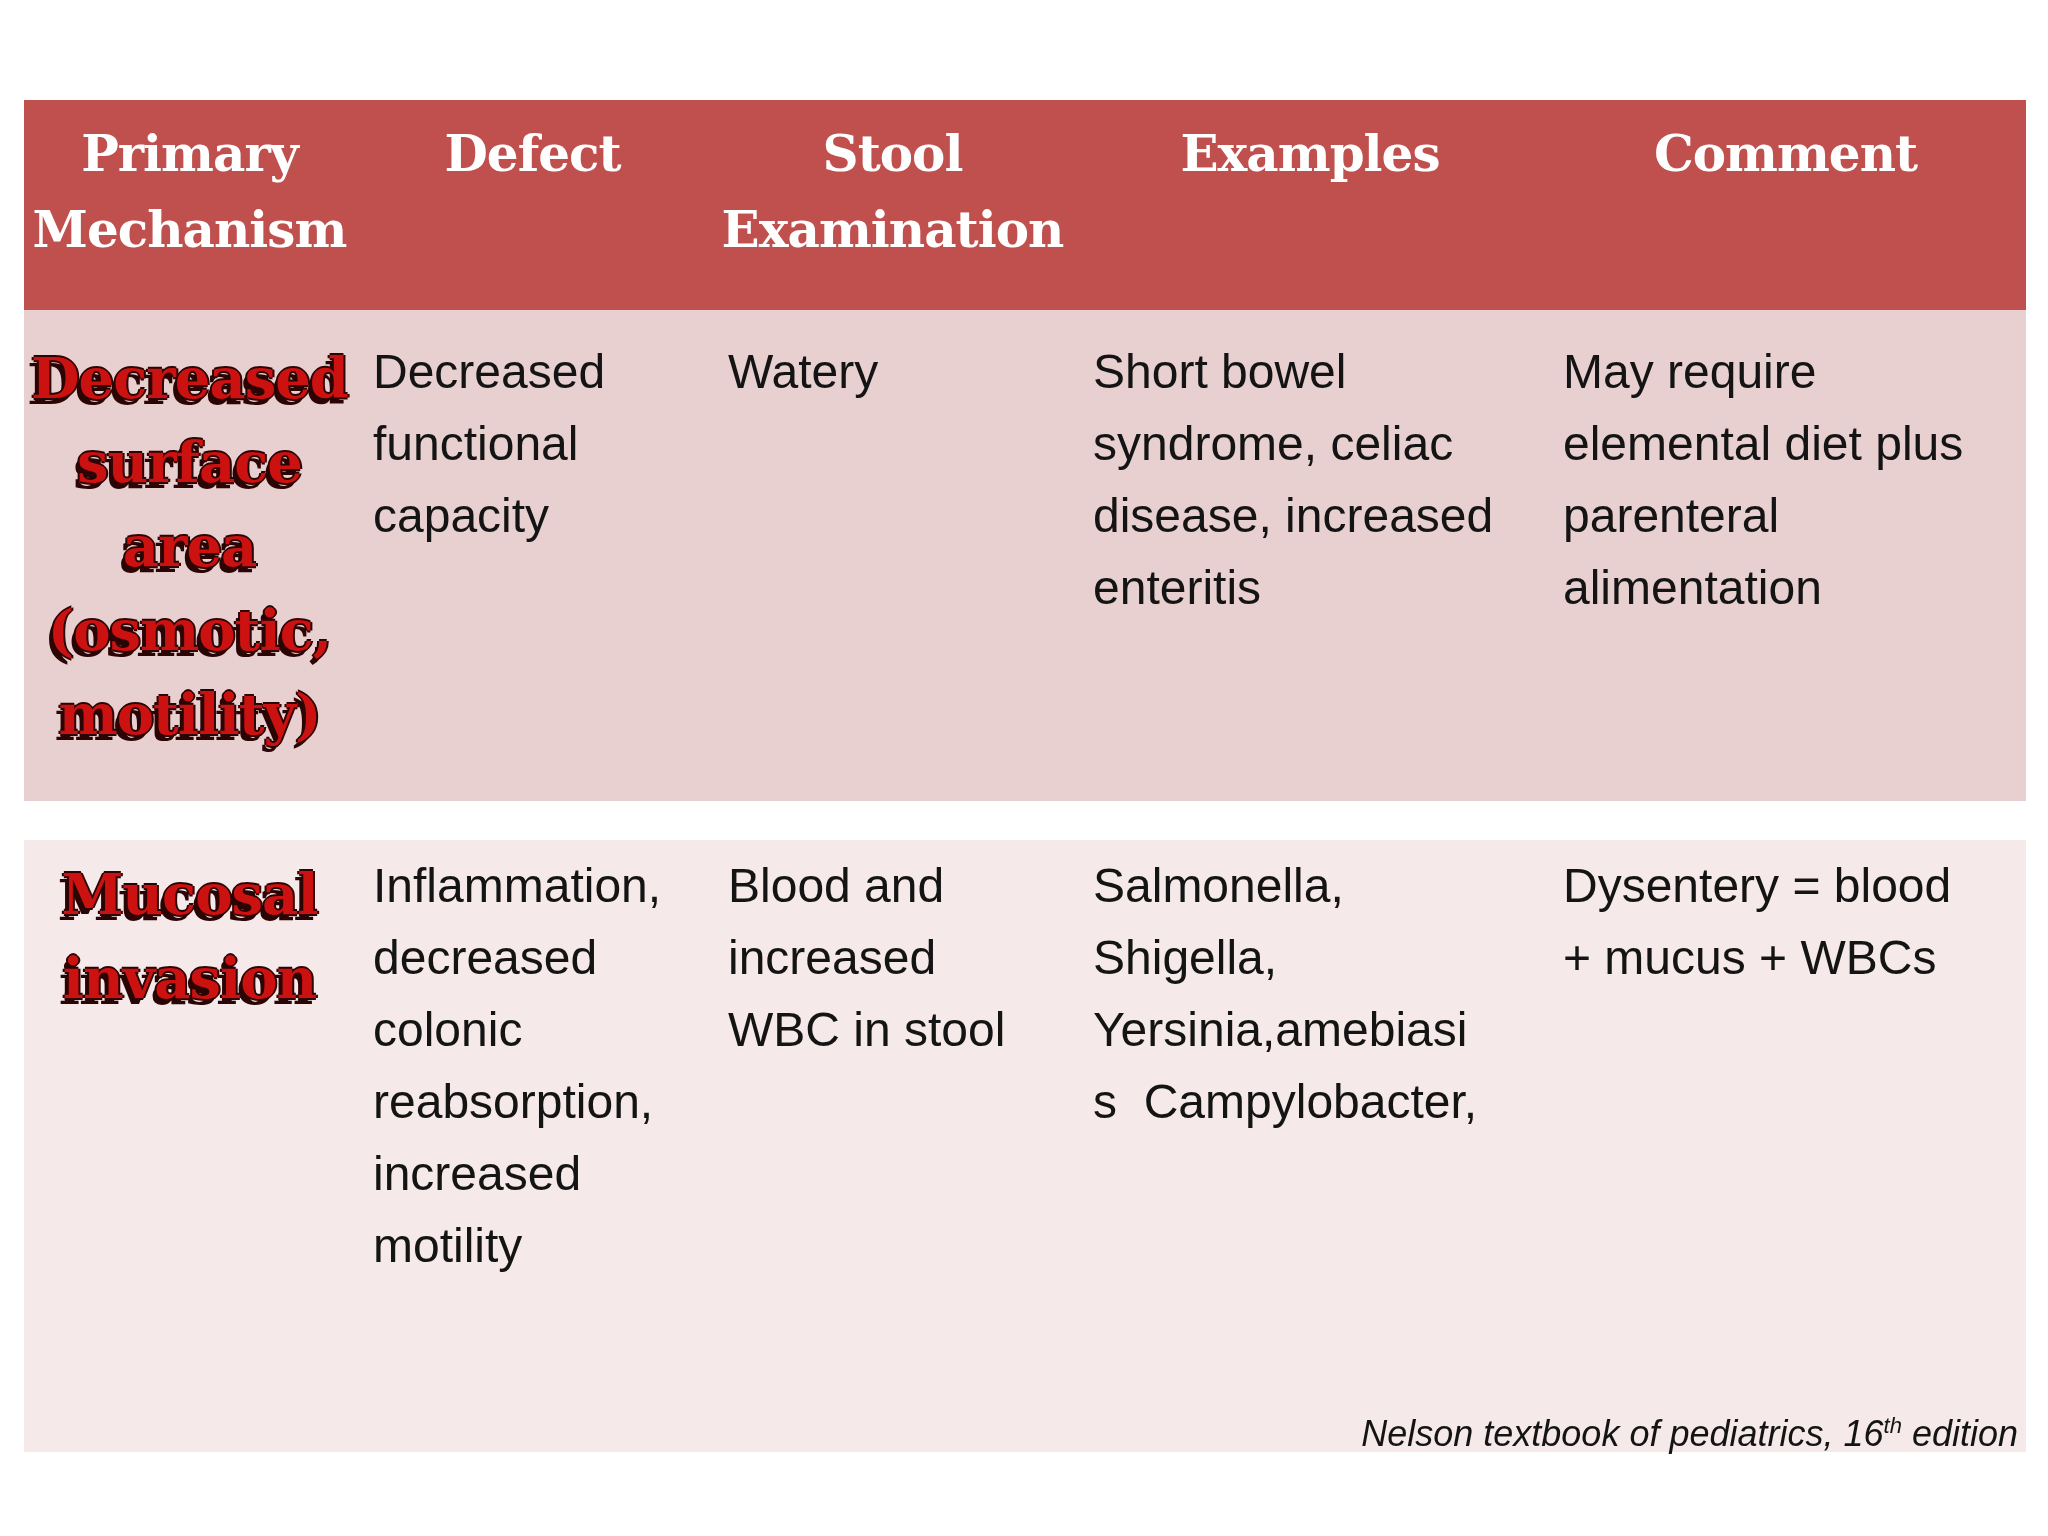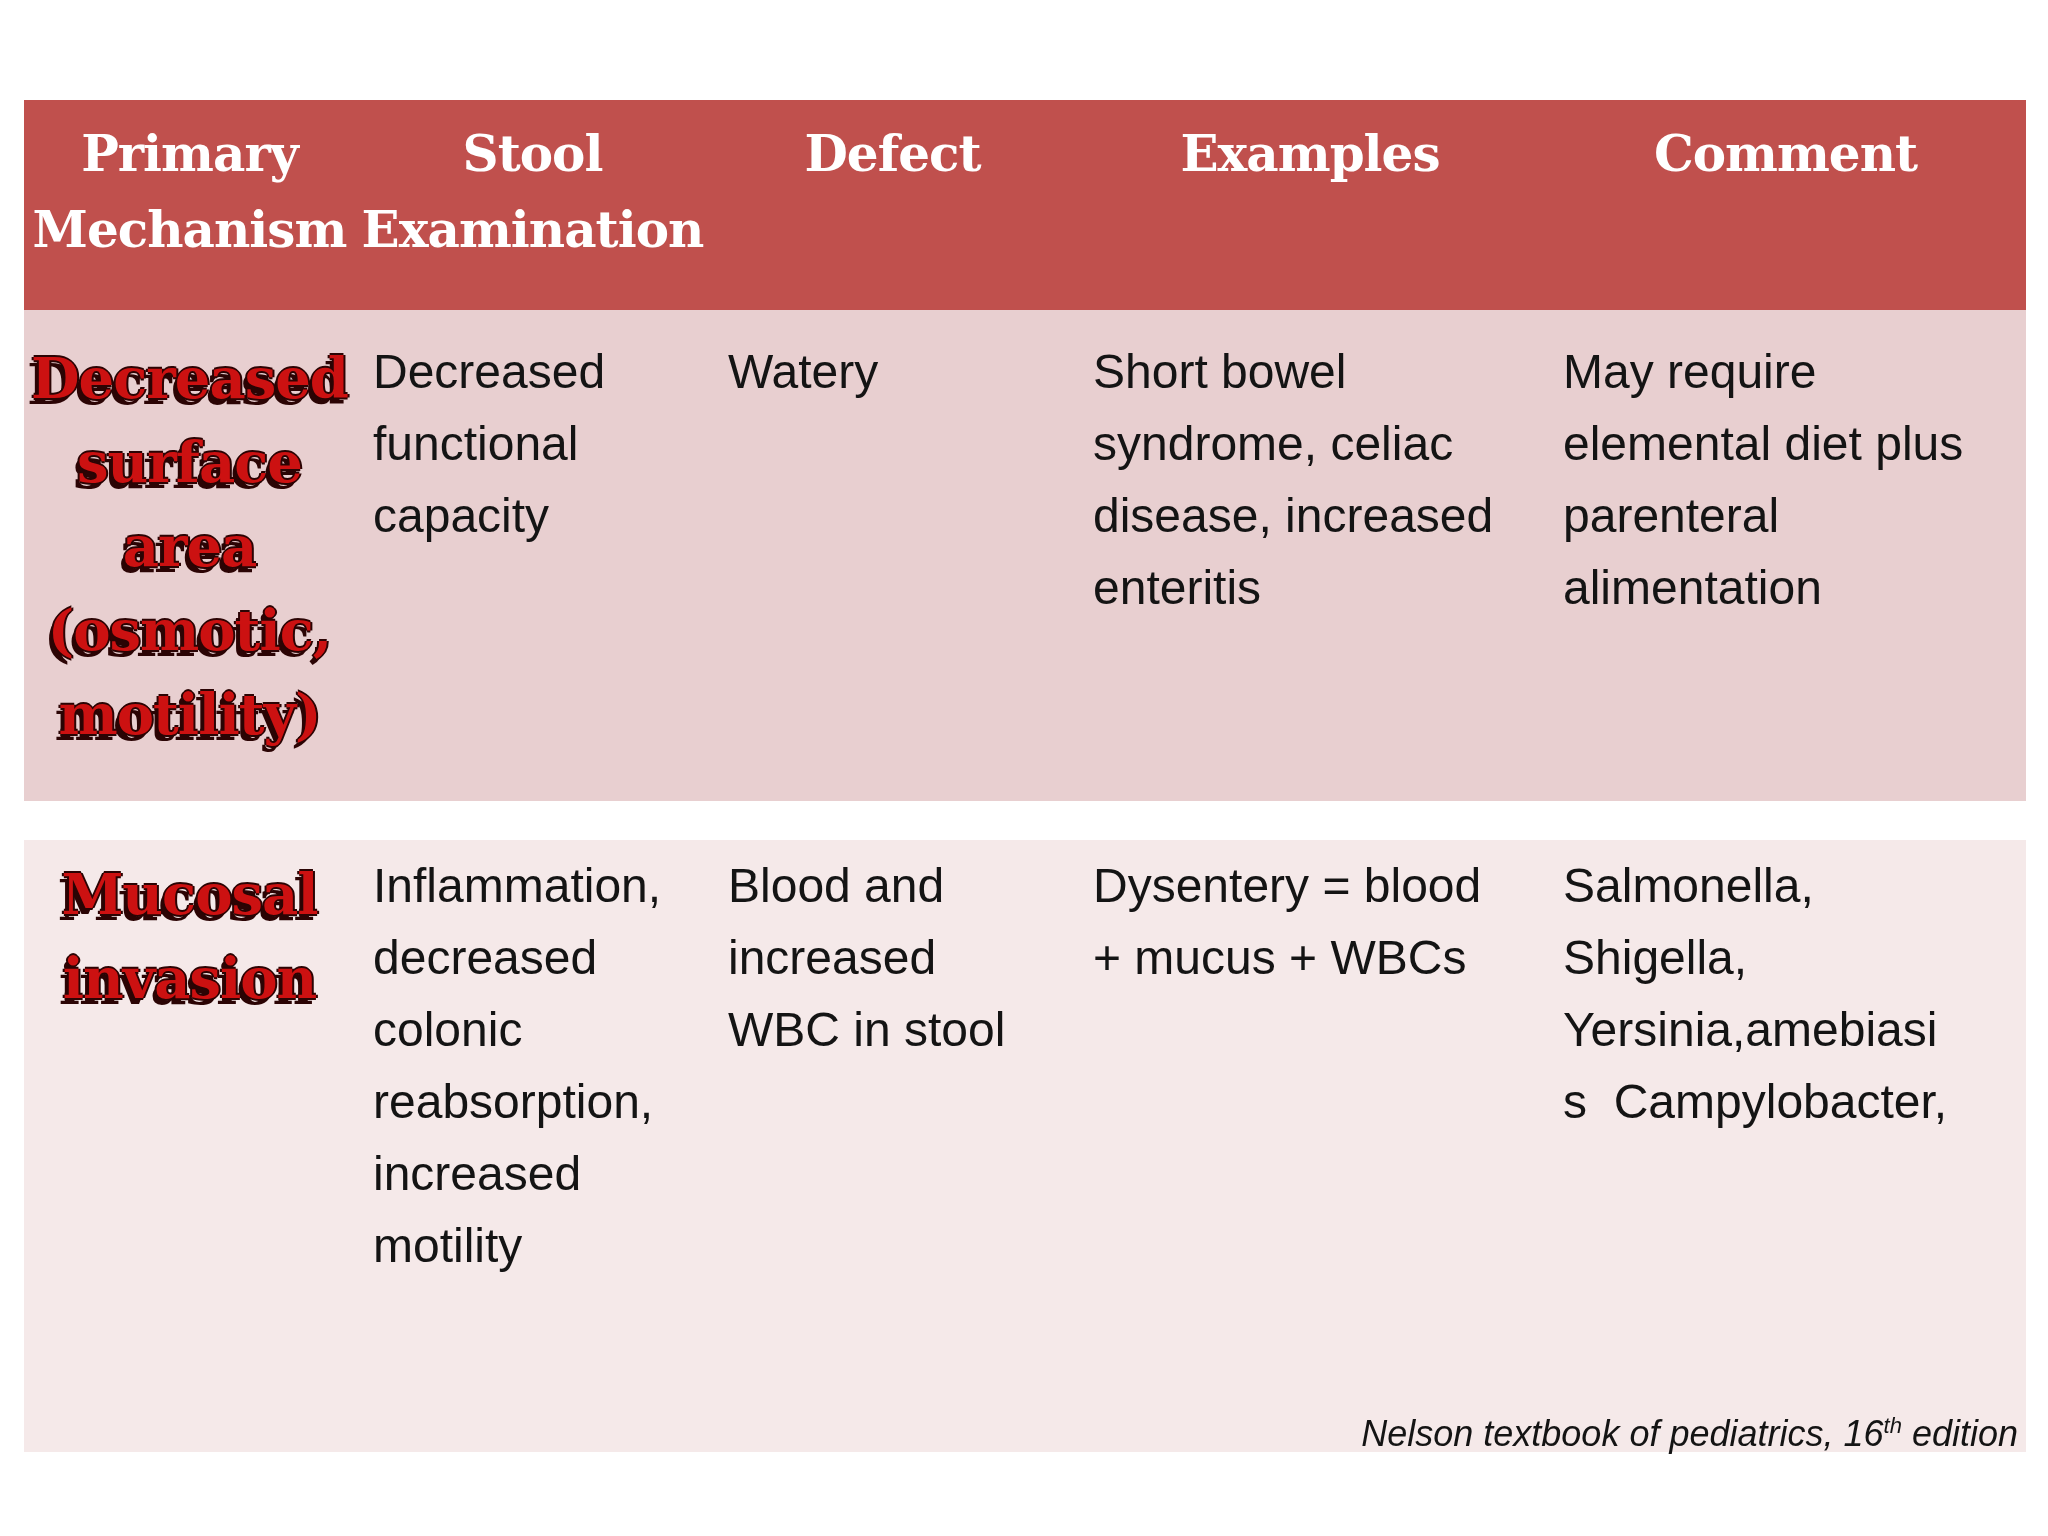--- a/index.html
+++ b/index.html
@@ -87,23 +87,23 @@
 </style>
 </head>
 <body>
 
 <div class="slide">
 
   <div class="mech-table">
 
     <div class="th">Primary
 Mechanism</div>
+    <div class="th">Defect</div>
     <div class="th">Stool
 Examination</div>
-    <div class="th">Defect</div>
     <div class="th">Examples</div>
     <div class="th">Comment</div>
 
     <div class="td row1 mech-label">Decreased
 surface area
 (osmotic,
 motility)</div>
     <div class="td row1">Decreased
 functional
 capacity</div>
@@ -121,26 +121,26 @@
 invasion</div>
     <div class="td row2">Inflammation,
 decreased
 colonic
 reabsorption,
 increased
 motility</div>
     <div class="td row2">Blood and
 increased
 WBC in stool</div>
-    <div class="td row2">Dysentery = blood
-+ mucus + WBCs</div>
     <div class="td row2">Salmonella,
 Shigella,
 Yersinia,amebiasi
 s  Campylobacter,</div>
+    <div class="td row2">Dysentery = blood
++ mucus + WBCs</div>
 
   </div>
 
   <div class="citation">
     <span>Nelson textbook of pediatrics, 16</span><sup>th</sup><span> edition</span>
   </div>
 
 </div>
 
 </body></html>

